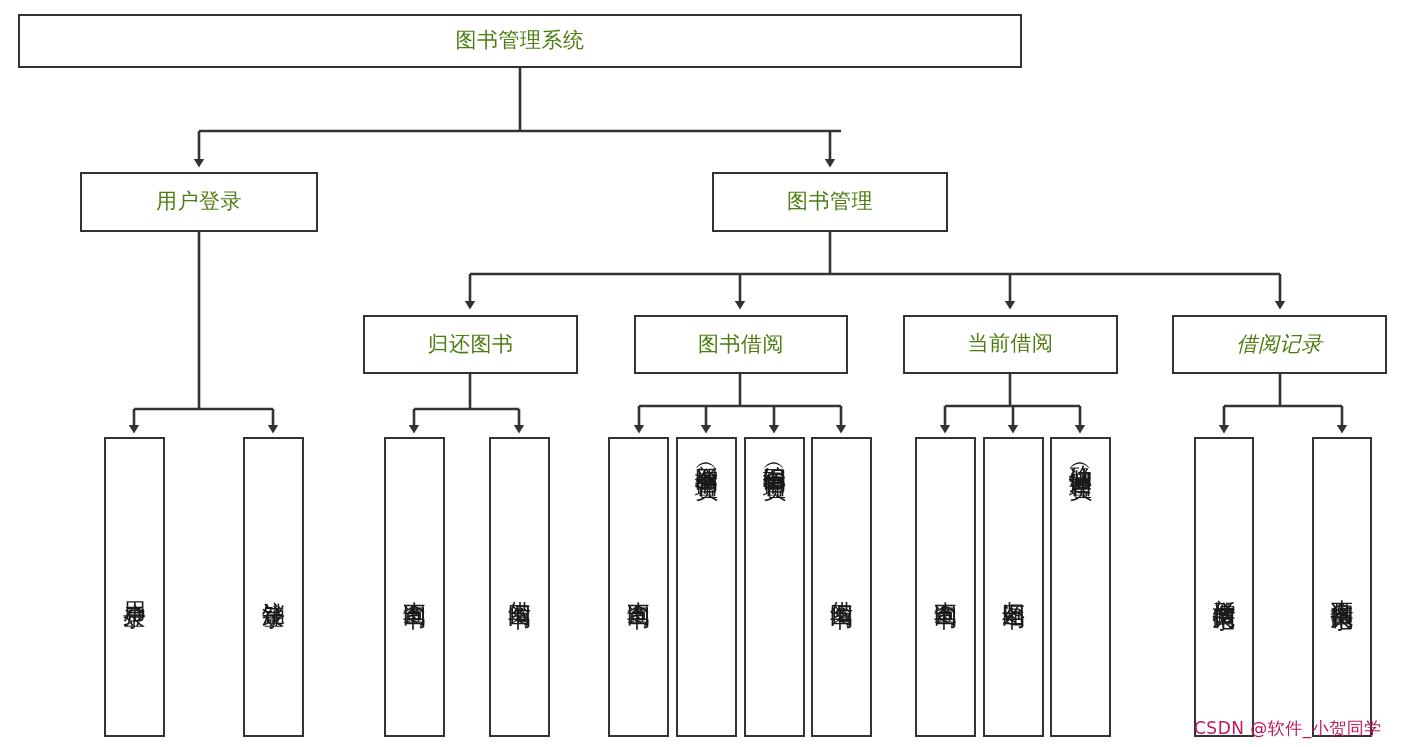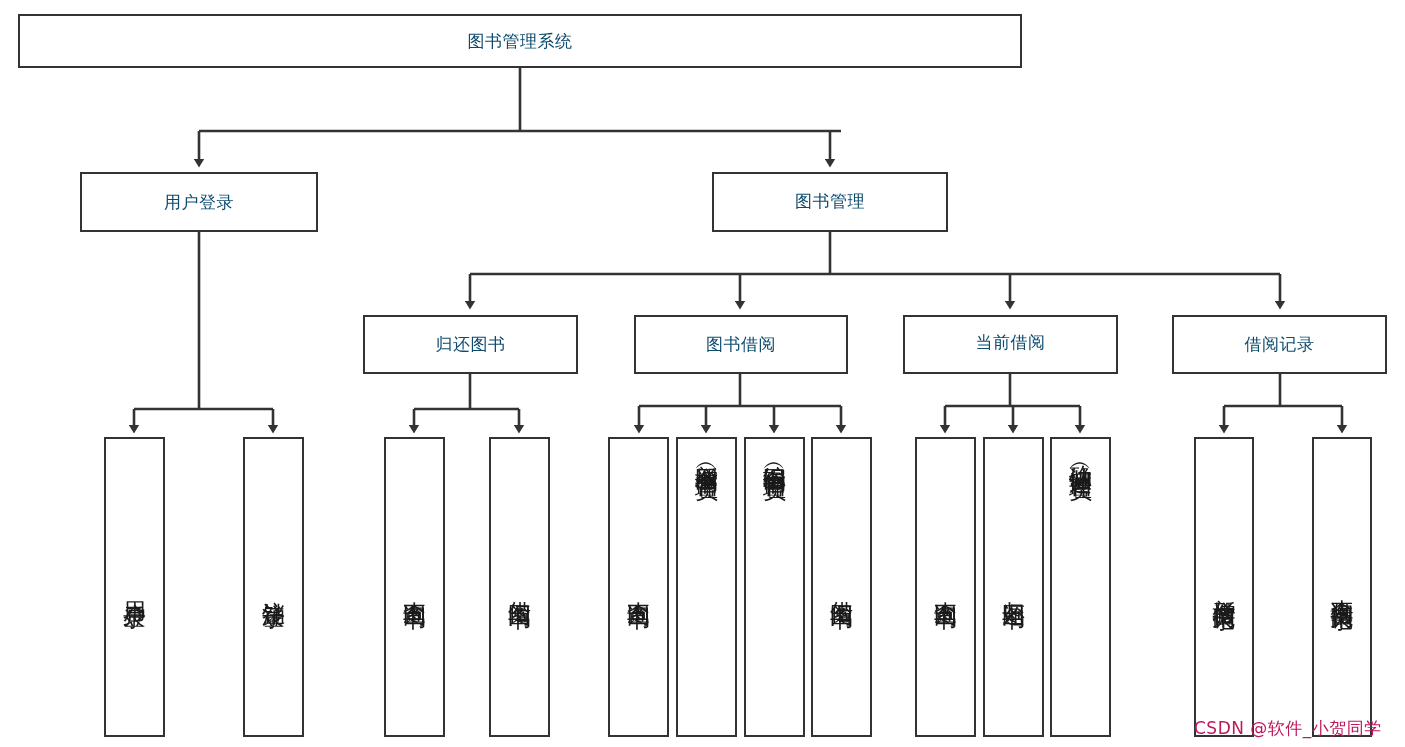--- a/index.html
+++ b/index.html
@@ -30,22 +30,22 @@
     position: absolute;
     box-sizing: border-box;
     background: #ffffff;
     border: 2.5px solid #333333;
     display: flex;
     align-items: center;
     justify-content: center;
     overflow: hidden;
   }
   .node-label-h {
-    font-size: 17px;
-    color: #0c4a6e;
+    font-size: 21px;
+    color: #4d7c0f;
     line-height: 1.1;
     white-space: nowrap;
     letter-spacing: 0.5px;
   }
   .node-box.leaf {
     border-width: 2.5px;
     align-items: flex-start;
     justify-content: center;
     padding-top: 8px;
   }
@@ -150,21 +150,21 @@
 
   <div class="node-box" style="left:363px; top:315px; width:215px; height:59px;">
     <span class="node-label-h">归还图书</span>
   </div>
   <div class="node-box" style="left:634px; top:315px; width:214px; height:59px;">
     <span class="node-label-h">图书借阅</span>
   </div>
   <div class="node-box" style="left:903px; top:315px; width:215px; height:59px;font-family:Liberation Mono, monospace;">
     <span class="node-label-h">当前借阅</span>
   </div>
-  <div class="node-box" style="left:1172px; top:315px; width:215px; height:59px;">
+  <div class="node-box" style="left:1172px; top:315px; width:215px; height:59px;font-style:italic;">
     <span class="node-label-h">借阅记录</span>
   </div>
 
   <div class="node-box leaf center-v" style="left:104px; top:437px; width:61px; height:300px;">
     <span class="node-label-v">用户登录</span>
   </div>
   <div class="node-box leaf center-v" style="left:243px; top:437px; width:61px; height:300px;">
     <span class="node-label-v">注销登录</span>
   </div>
 

